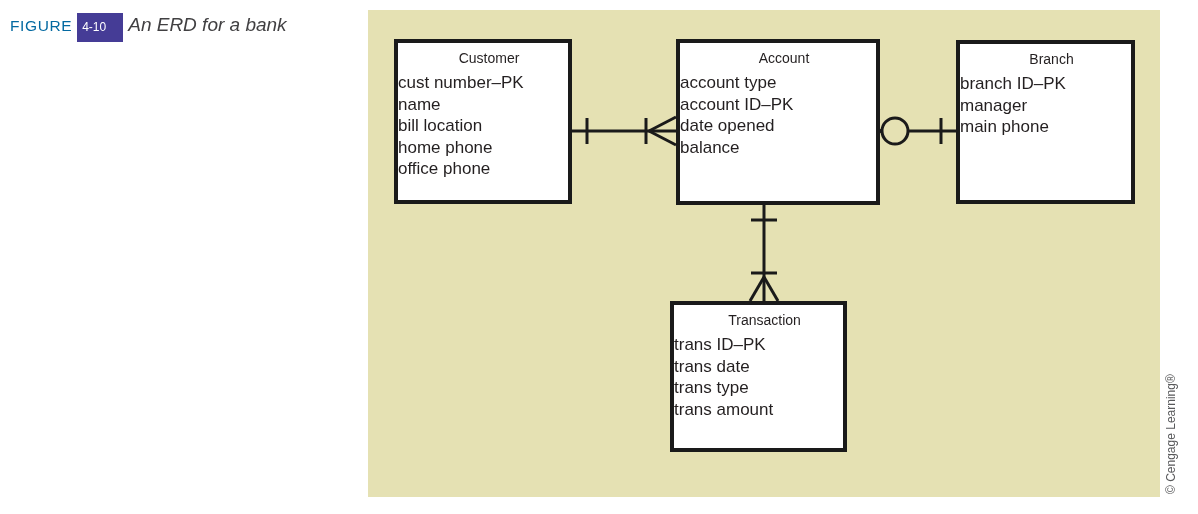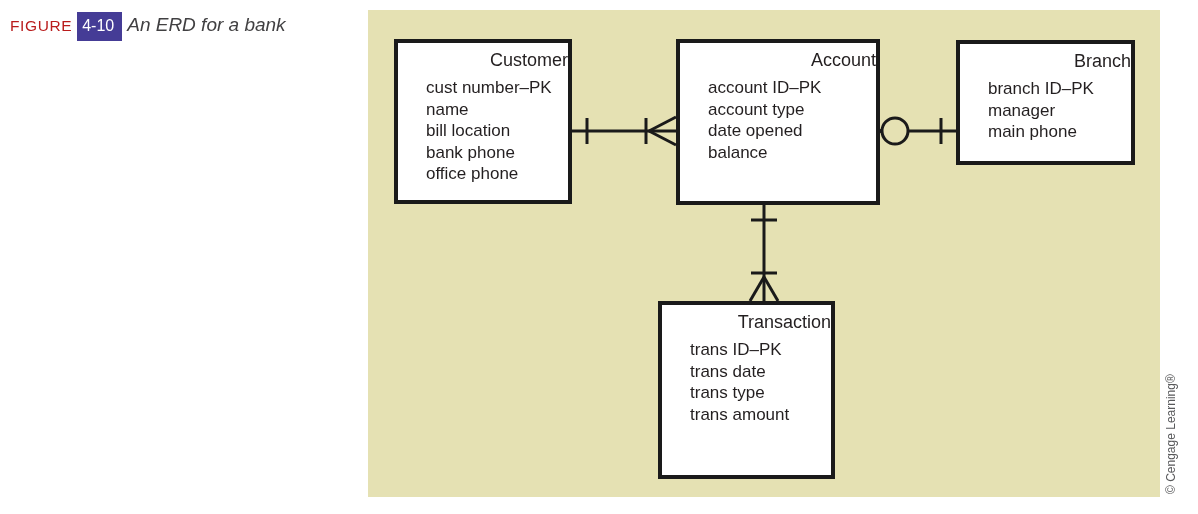--- a/index.html
+++ b/index.html
@@ -15,30 +15,30 @@
   
   .figure-caption {
     position: absolute;
     left: 10px;
     top: 12px;
     width: 340px;
     line-height: 26px;
     color: #414042;
   }
   .fig-label {
-    color: #b91c1c;
+    color: #0369a1;
     font-size: 15.5px;
     letter-spacing: 0.6px;
   }
   .fig-badge {
     display: inline-block;
     background: #453c96;
     color: #ffffff;
-    font-size: 16px;
-    padding: 1px 8px 2px 5px;
+    font-size: 12px;
+    padding: 1px 17px 2px 5px;
     margin: 0 5px 0 5px;
   }
   .fig-italic {
     font-style: italic;
     font-size: 19px;
     color: #414042;
   }
 
   
   .diagram-panel {
@@ -59,35 +59,35 @@
   .connectors circle { stroke: #1a1a1a; stroke-width: 3; }
 
   
   .entity {
     position: absolute;
     background: #ffffff;
     border: 4px solid #1a1a1a;
     color: #231f20;
   }
   .entity-title {
-    text-align: right;
-    font-size: 18px;
+    text-align: center;
+    font-size: 14px;
     margin-top: 7px;
     margin-left: 12px;
   }
   .entity-attrs {
     margin-top: 6px;
-    padding-left: 28px;
+    padding-left: 0;
     font-size: 17px;
     line-height: 21.5px;
   }
   #entity-customer    { left: 26px;  top: 29px;  width: 178px; height: 165px; }
   #entity-account     { left: 308px; top: 29px;  width: 204px; height: 166px; }
-  #entity-branch      { left: 588px; top: 30px;  width: 179px; height: 125px; }
-  #entity-transaction { left: 290px; top: 291px; width: 177px; height: 178px; }
+  #entity-branch      { left: 588px; top: 30px;  width: 179px; height: 164px; }
+  #entity-transaction { left: 302px; top: 291px; width: 177px; height: 151px; }
 
   
   .credit {
     position: absolute;
     left: 1164px;
     top: 494px;
     transform: rotate(-90deg);
     transform-origin: 0 0;
     white-space: nowrap;
     font-size: 12px;
@@ -138,30 +138,30 @@
         </g>
       </g>
     </svg>
 
     <div class="entity" id="entity-customer">
       <div class="entity-title">Customer</div>
       <div class="entity-attrs">
         <div>cust number–PK</div>
         <div>name</div>
         <div>bill location</div>
-        <div>bank phone</div>
+        <div>home phone</div>
         <div>office phone</div>
       </div>
     </div>
 
     <div class="entity" id="entity-account">
       <div class="entity-title">Account</div>
       <div class="entity-attrs">
+        <div>account type</div>
         <div>account ID–PK</div>
-        <div>account type</div>
         <div>date opened</div>
         <div>balance</div>
       </div>
     </div>
 
     <div class="entity" id="entity-branch">
       <div class="entity-title">Branch</div>
       <div class="entity-attrs">
         <div>branch ID–PK</div>
         <div>manager</div>

